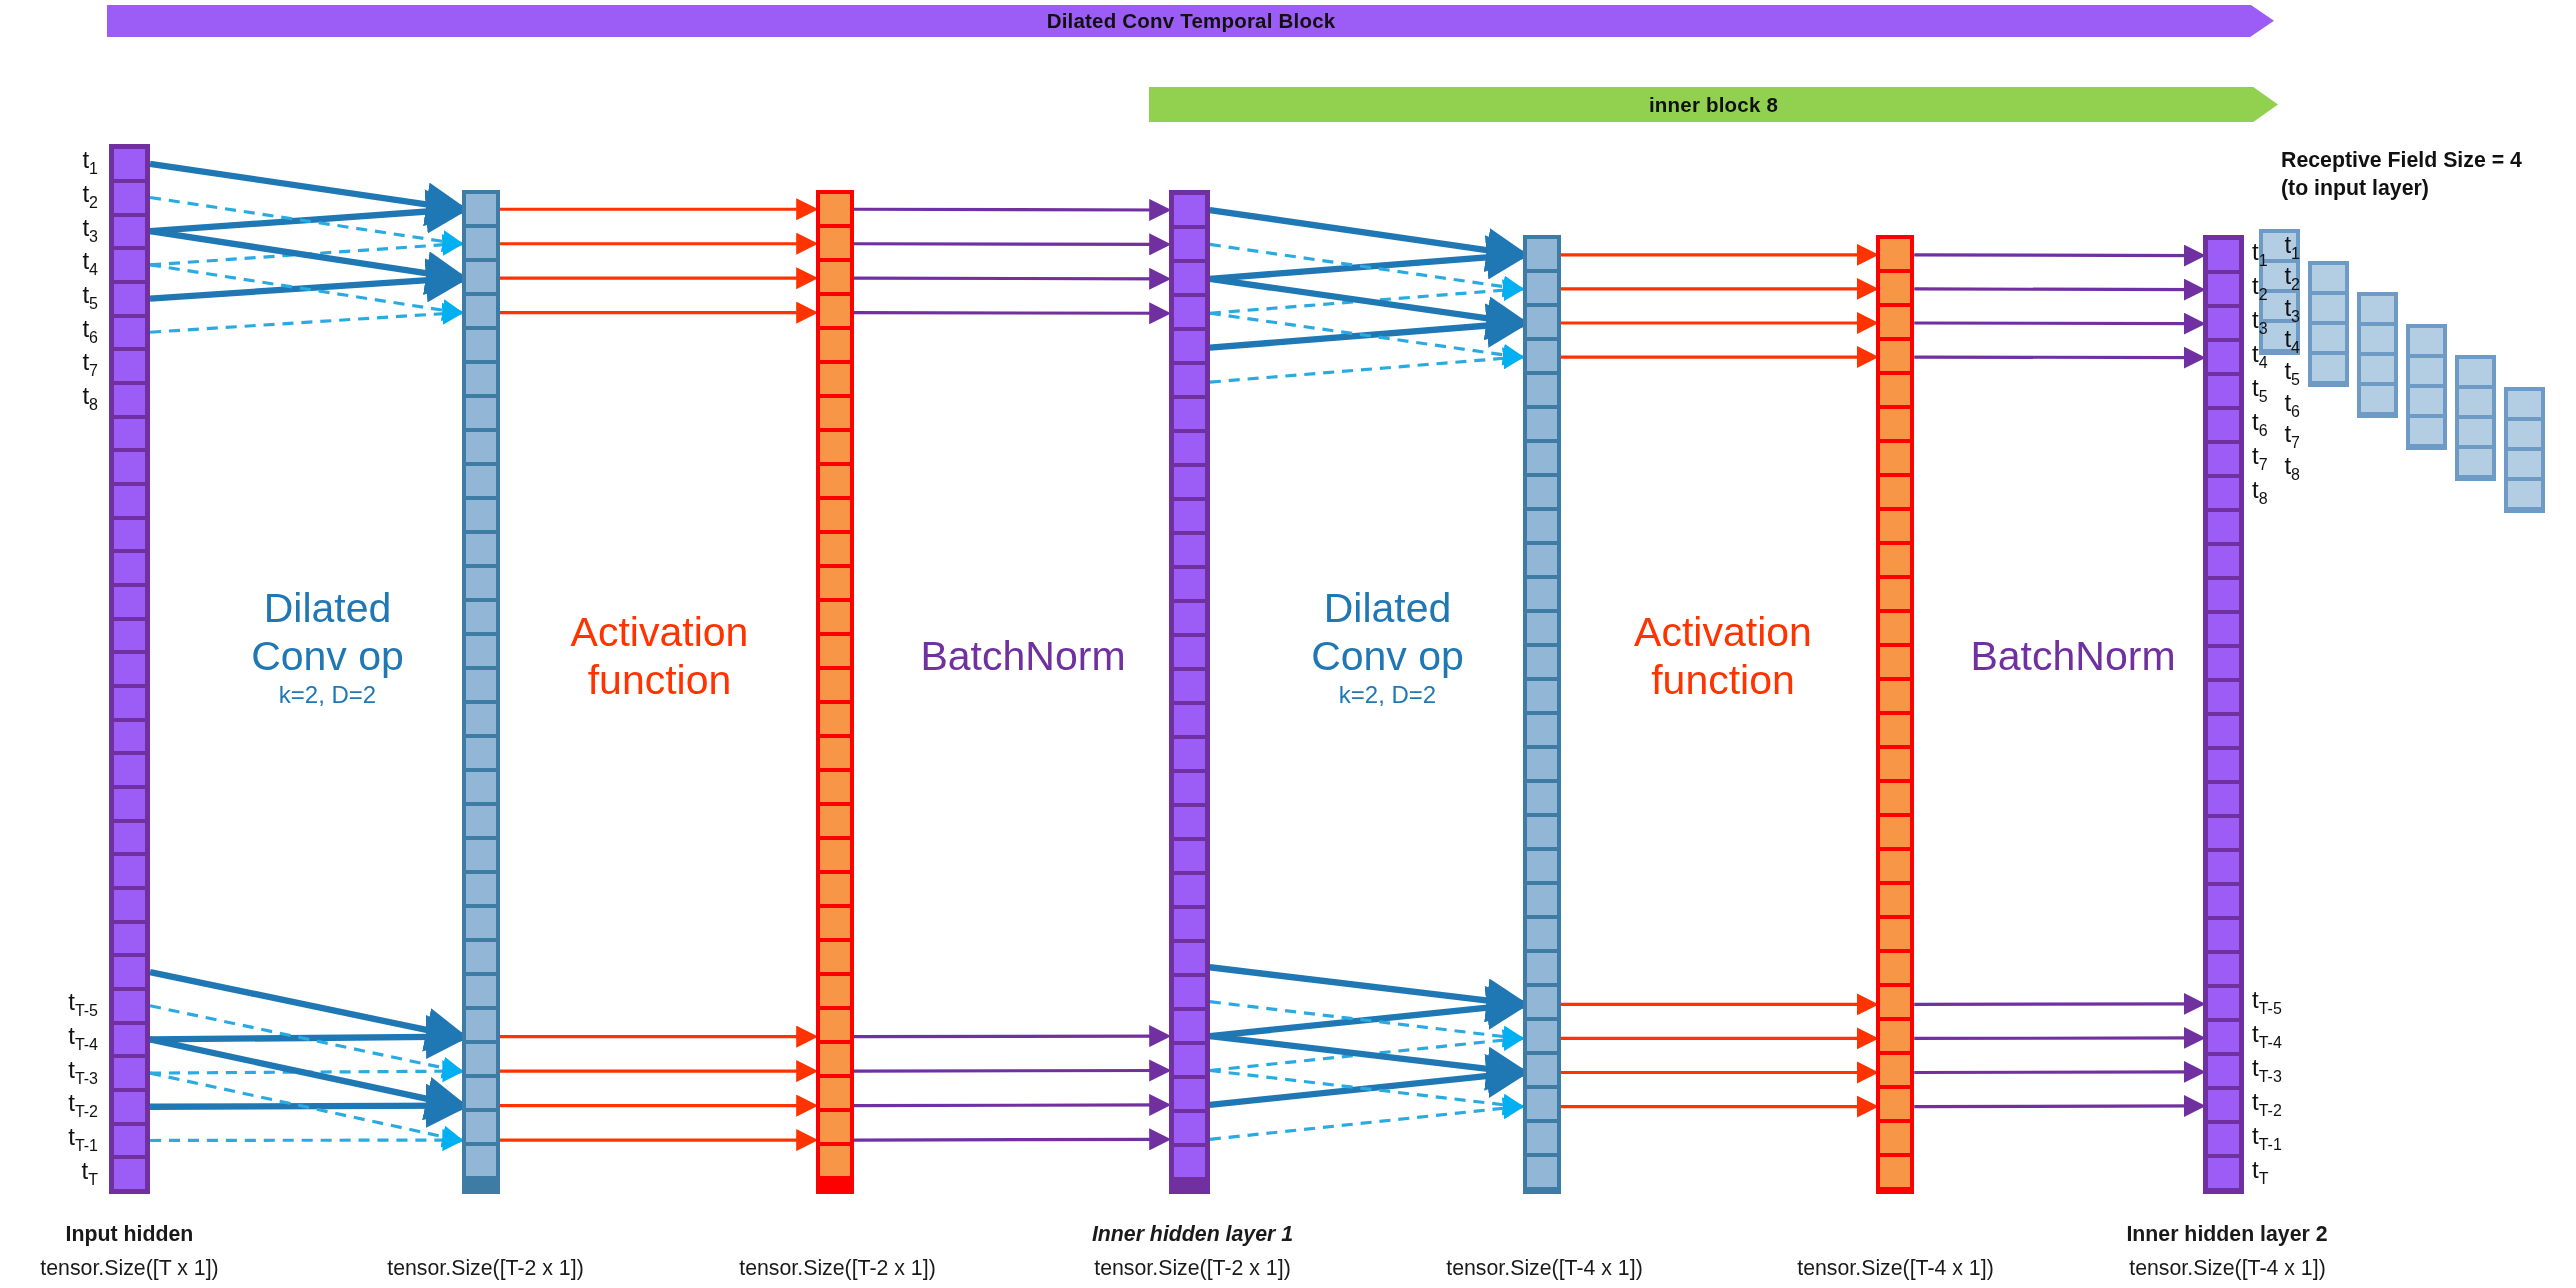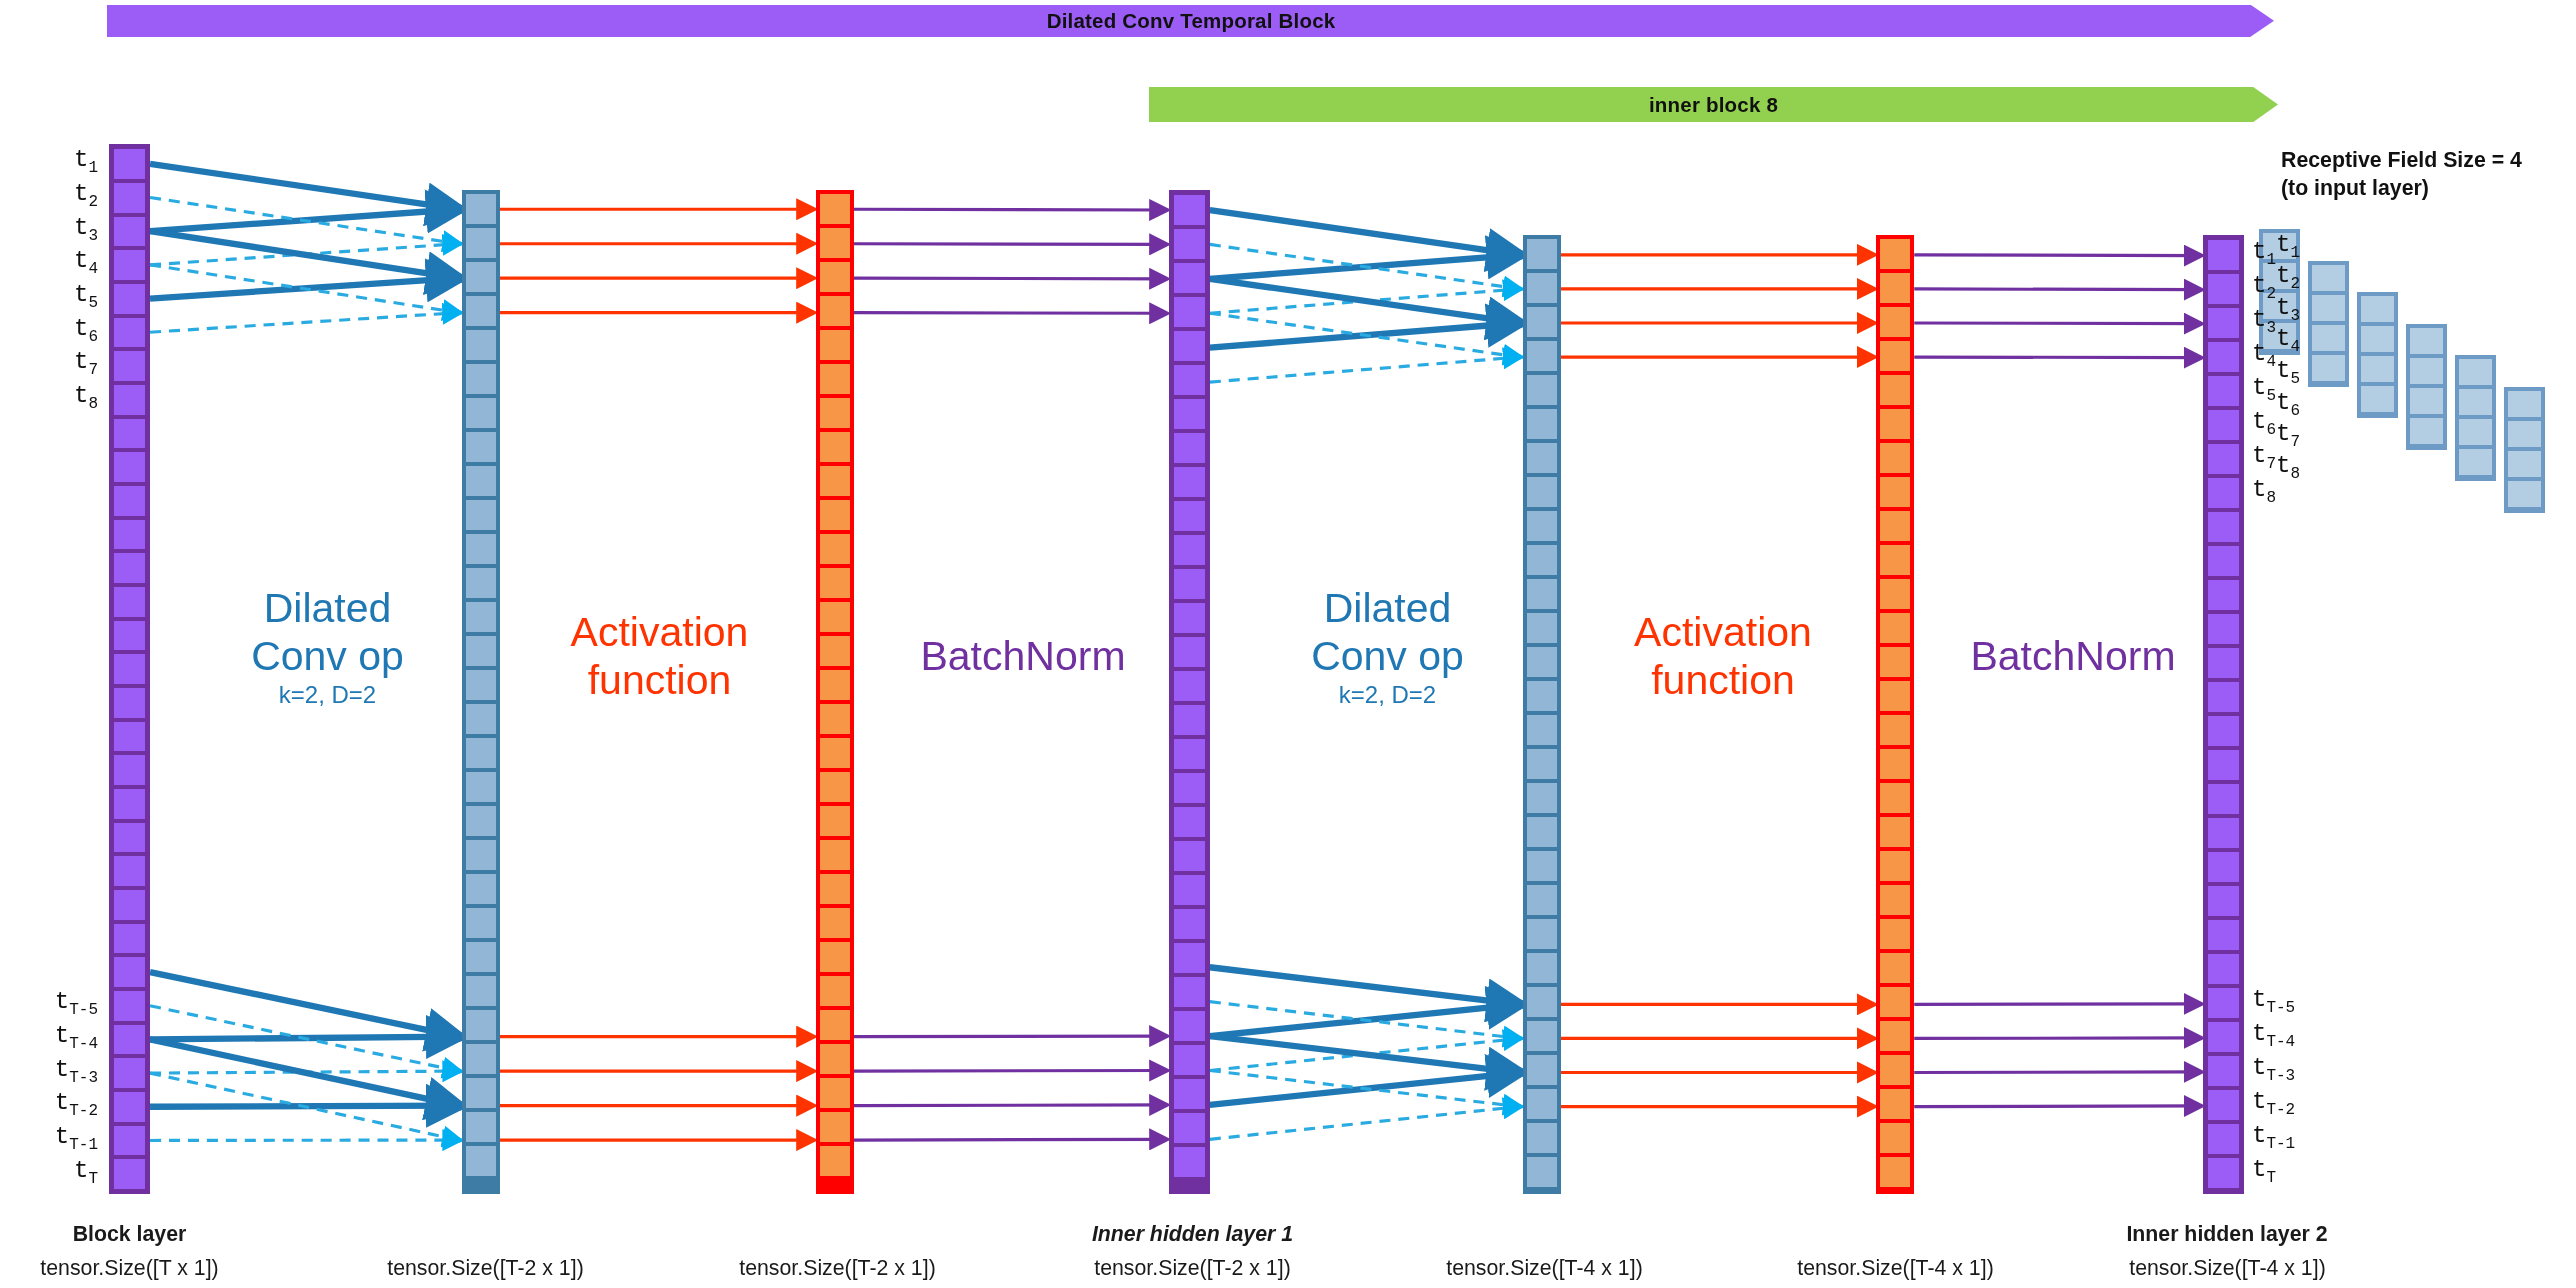--- a/index.html
+++ b/index.html
@@ -25,21 +25,21 @@
   .col.blue .cell{background:#92B6D5;border:2.4px solid #3E7CA6;}
 
   .col.red{background:#FF0000;padding:2.4px;}
   .col.red .cell{background:#F79646;border:2.4px solid #FF0000;}
 
   .col.orange{background:#FF0000;padding:2.4px;}
   .col.orange .cell{background:#F79646;border:2.4px solid #FF0000;}
 
   
   .tick{position:absolute;font-size:24px;color:#111;white-space:nowrap;
-        font-family:Liberation Mono, monospace;}
+        font-family:Liberation Sans, sans-serif;}
   .tick sub{font-size:16px;}
 
   
   .oplabel{position:absolute;text-align:center;line-height:1.18;white-space:nowrap;}
   .oplabel .big{font-size:41px;}
   .oplabel .small{font-size:24px;}
   .op-blue{color:#1F77B4;}
   .op-red{color:#FF3300;}
   .op-purple{color:#7030A0;}
 
@@ -442,21 +442,21 @@
 
   <div class="oplabel op-red" style="left:1589px;top:608px;width:268px;">
     <div class="big">Activation</div>
     <div class="big">function</div>
   </div>
 
   <div class="oplabel op-purple" style="left:1927px;top:632px;width:292px;">
     <div class="big">BatchNorm</div>
   </div>
 
-  <div class="cap bold" style="left:11px;top:1222px;width:237px;">Block layer</div>
+  <div class="cap bold" style="left:11px;top:1222px;width:237px;">Input hidden</div>
   <div class="cap norm" style="left:11px;top:1256px;width:237px;">tensor.Size([T x 1])</div>
 
   <div class="cap norm" style="left:359px;top:1256px;width:253px;">tensor.Size([T-2 x 1])</div>
 
   <div class="cap norm" style="left:711px;top:1256px;width:253px;">tensor.Size([T-2 x 1])</div>
 
   <div class="cap bold" style="left:1062px;top:1222px;width:261px;font-style:italic;">Inner hidden layer 1</div>
   <div class="cap norm" style="left:1066px;top:1256px;width:253px;">tensor.Size([T-2 x 1])</div>
 
   <div class="cap norm" style="left:1418px;top:1256px;width:253px;">tensor.Size([T-4 x 1])</div>

